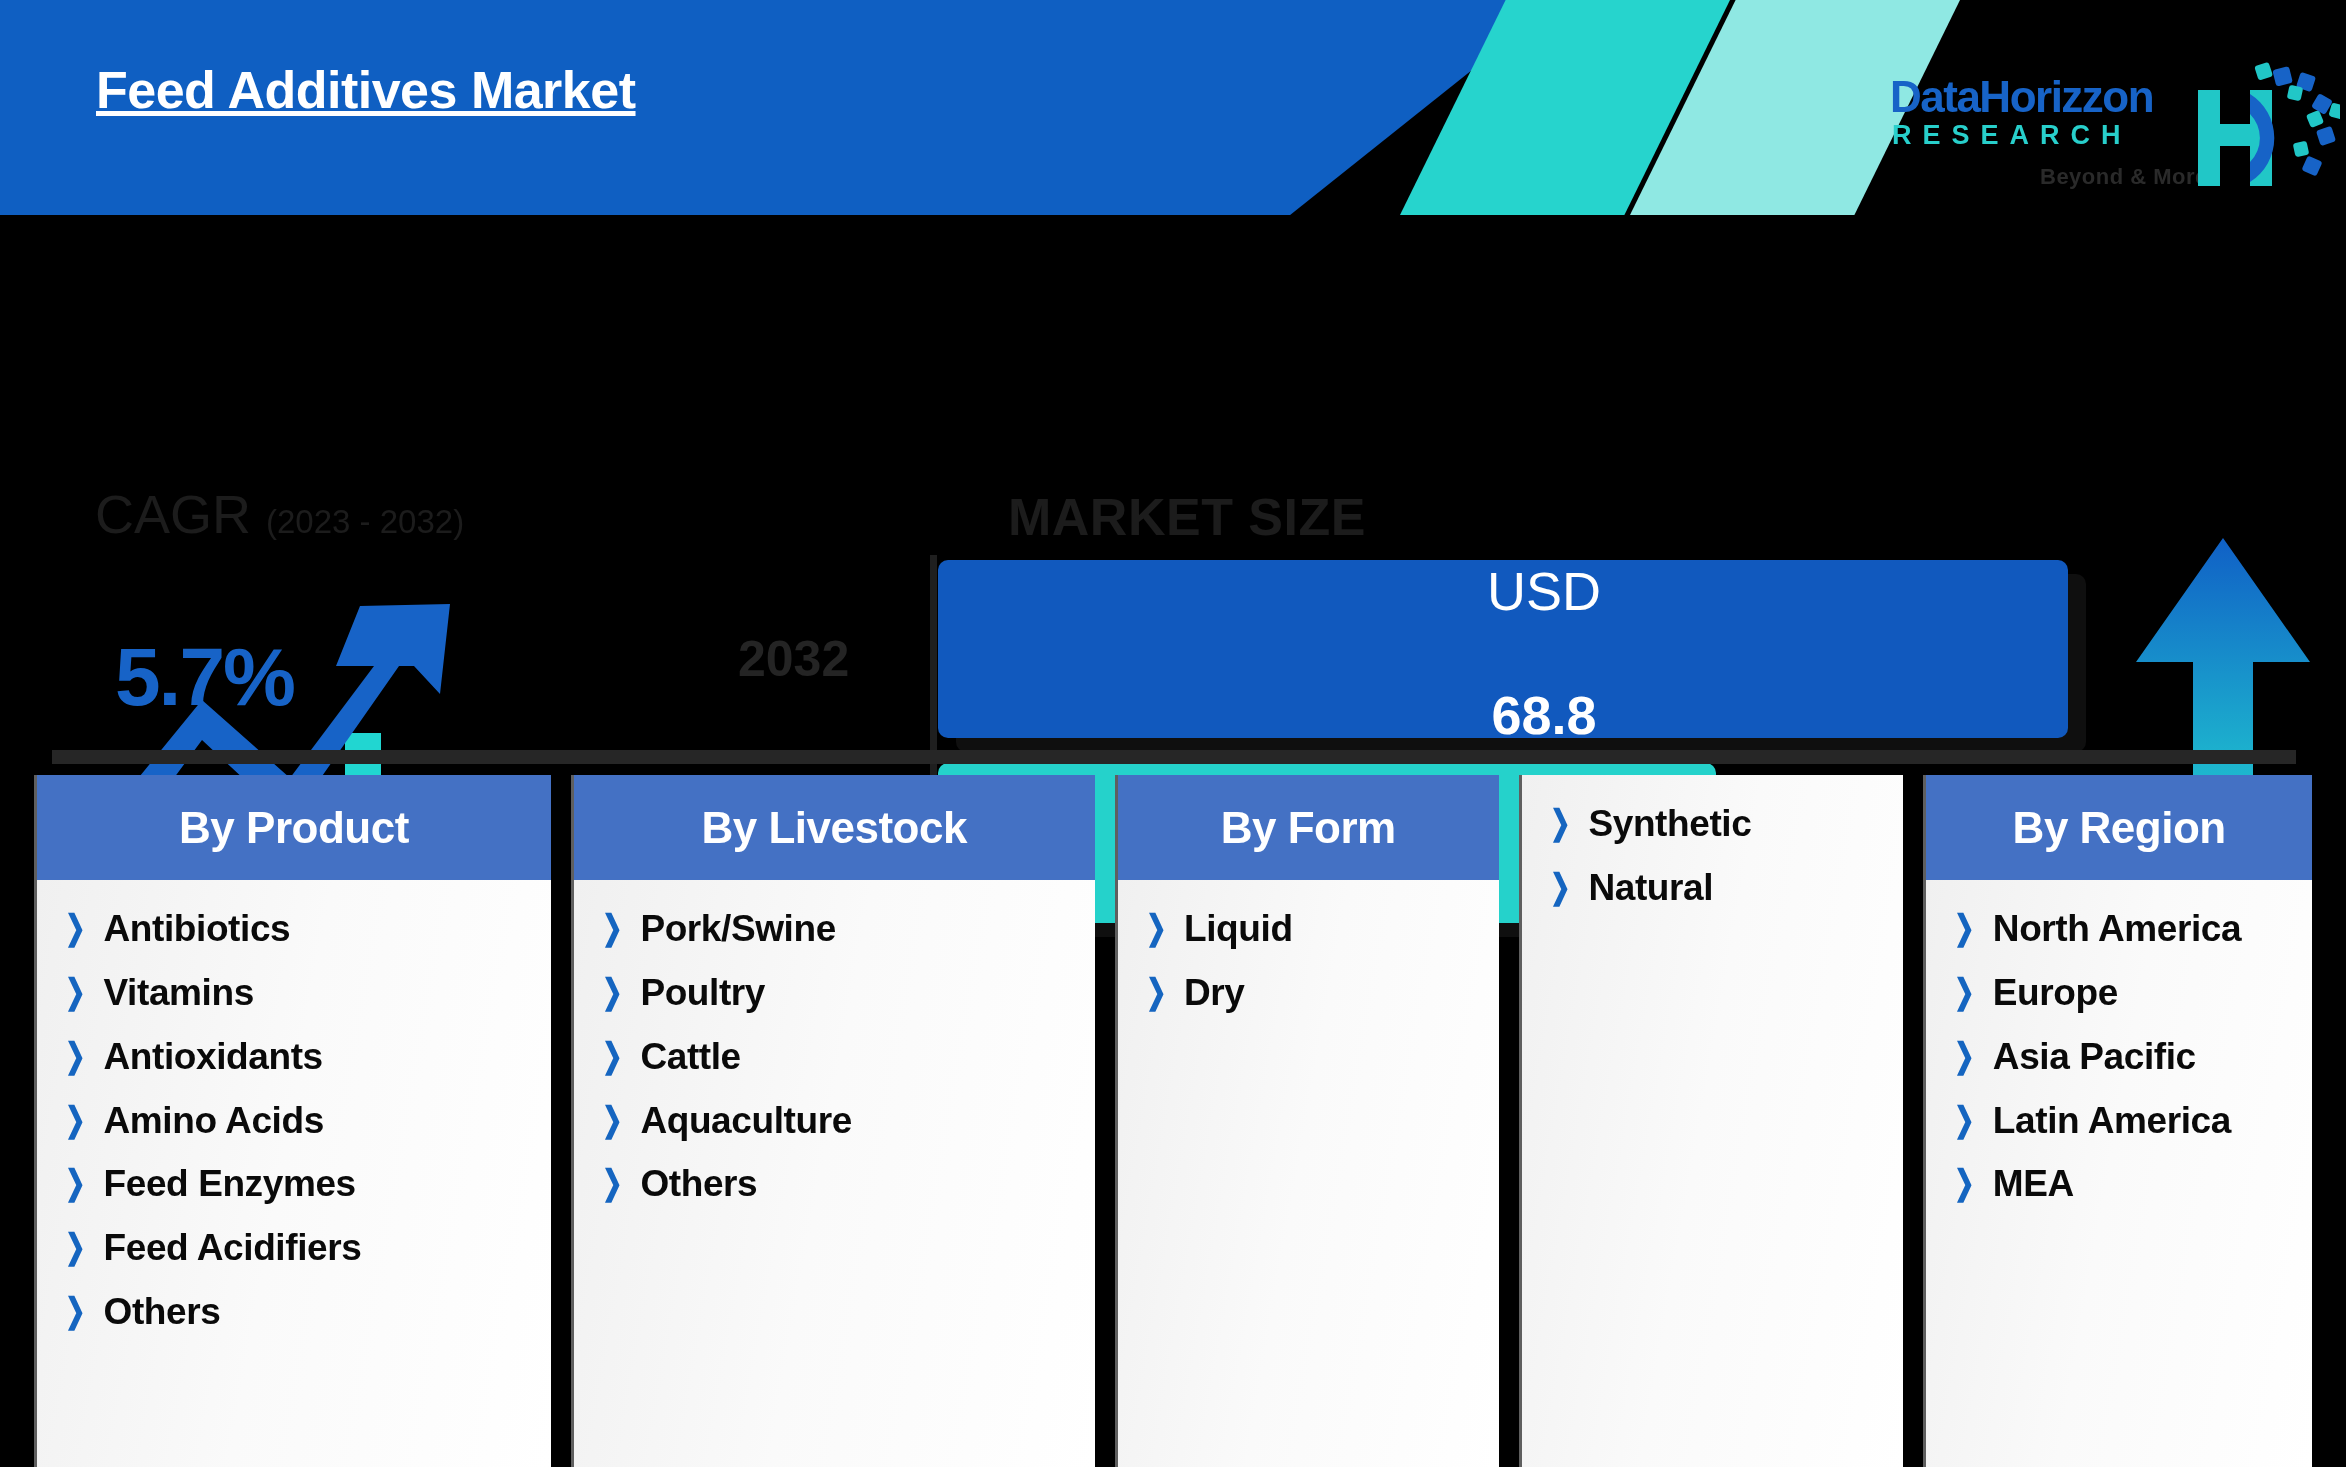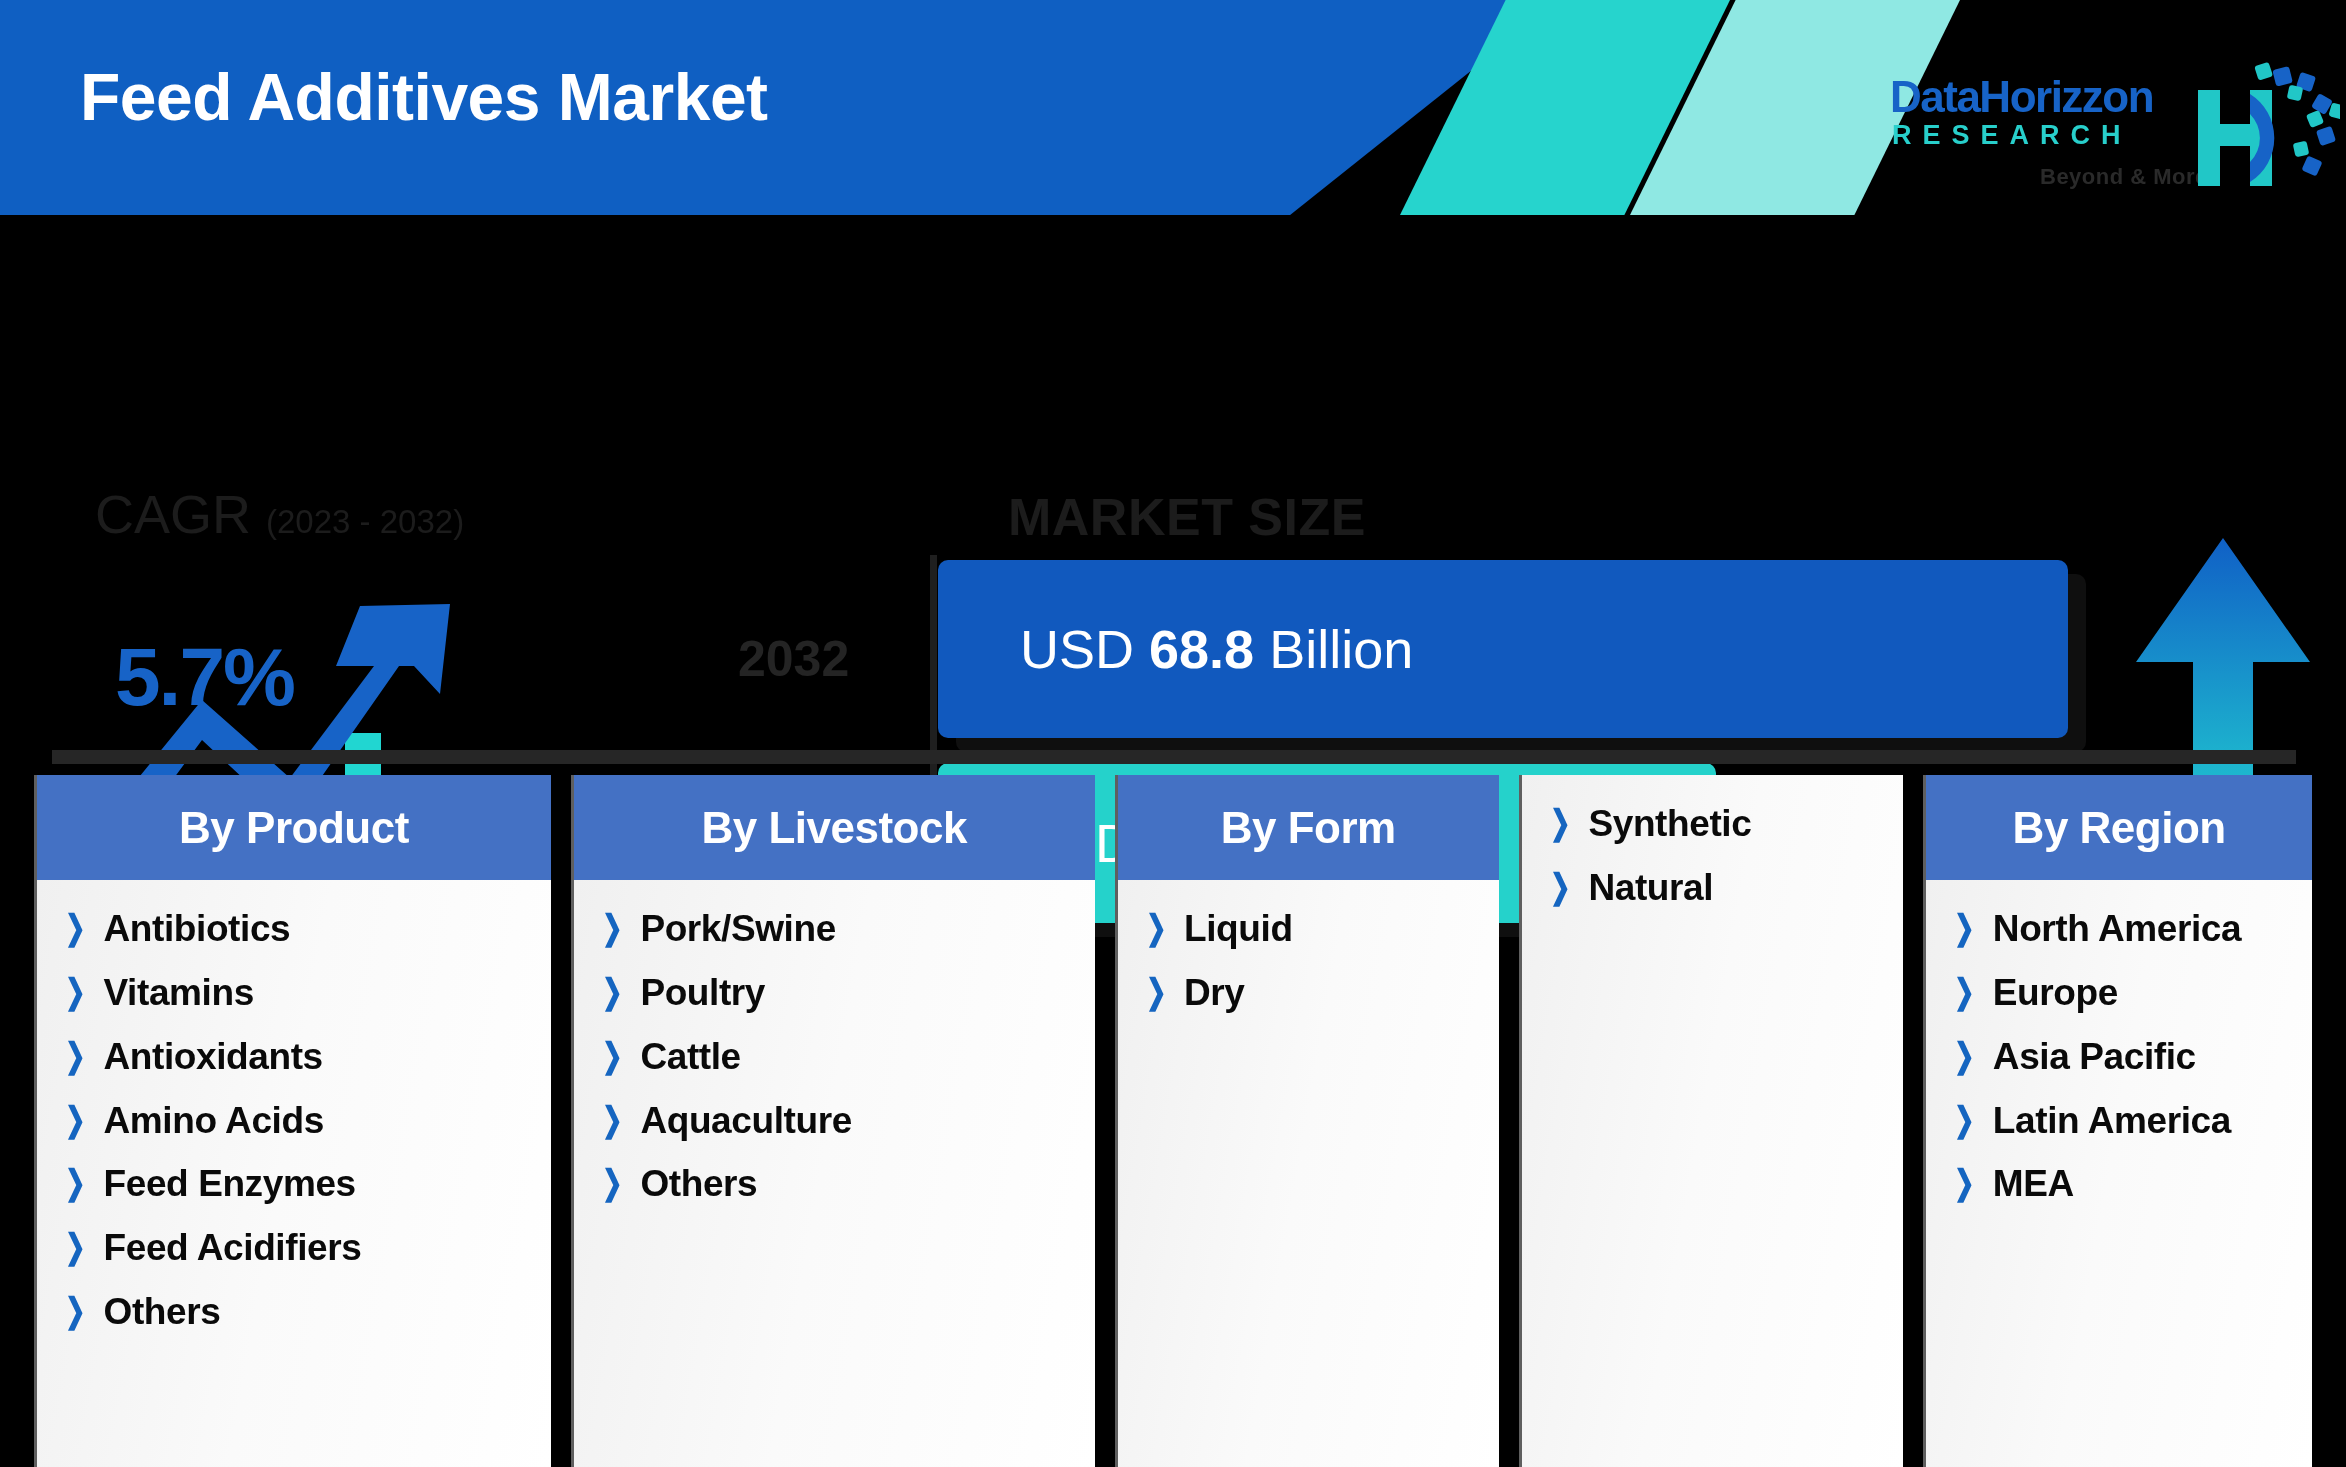--- a/index.html
+++ b/index.html
@@ -25,23 +25,23 @@
   }
   .stripe-teal {
     left:1400px; width:330px; background:#26D4CD;
     clip-path: polygon(32% 0, 100% 0, 68% 100%, 0 100%);
   }
   .stripe-lightteal {
     left:1630px; width:330px; background:#8FE8E3;
     clip-path: polygon(32% 0, 100% 0, 68% 100%, 0 100%);
   }
   .page-title {
-    position:absolute; left:80px; top:64px;
-    font-size:66px; font-weight:bold; color:#ffffff;
-    letter-spacing:-0.5px; line-height:1;
+    position:absolute; left:96px; top:64px;
+    font-size:52px; font-weight:bold; color:#ffffff;
+    letter-spacing:-0.5px; line-height:1;text-decoration:underline;
   }
 
   
   .logo { position:absolute; left:1890px; top:72px; width:420px; height:140px;text-align:center; }
   .logo-word {
     position:absolute; left:0; top:0;
     font-size:44px; font-weight:bold; color:#1763C7; letter-spacing:-1.5px;
   }
   .logo-research {
     position:absolute; left:2px; top:48px;
@@ -80,20 +80,21 @@
     position:absolute; font-size:50px; font-weight:bold; color:#242424;
   }
   .year-2032 { left:738px; top:415px; }
   .year-2022 { left:738px; top:613px; }
 
   .bar {
     position:absolute; border-radius:10px;
     display:flex; align-items:center;
     color:#ffffff; font-size:54px; padding-left:82px;
     box-shadow:18px 14px 0 rgba(255,255,255,0.06);
+    flex-direction:column;
   }
   .bar b { font-weight:bold;text-align:center; }
   .bar .light { font-weight:normal; }
   .bar-2032 { left:938px; top:345px; width:1130px; height:178px; background:#1159BE; }
   .bar-2022 { left:938px; top:548px; width:778px; height:160px; background:#25D2CB; }
 
   .big-arrow { position:absolute; left:2128px; top:315px; width:190px; height:415px; }
 
   
   .divider {

